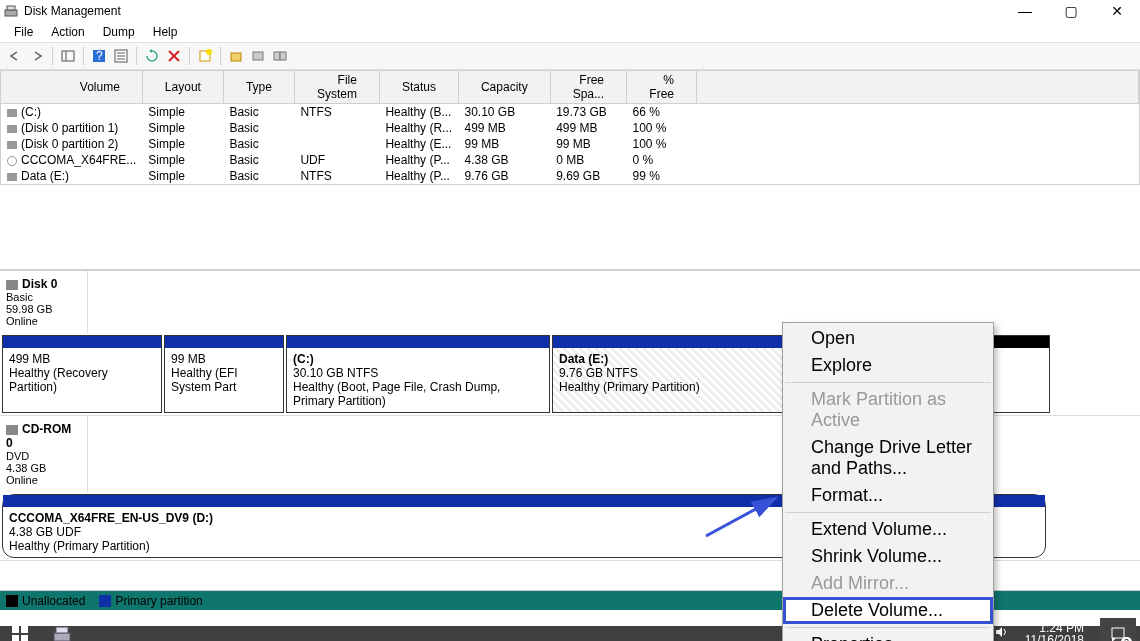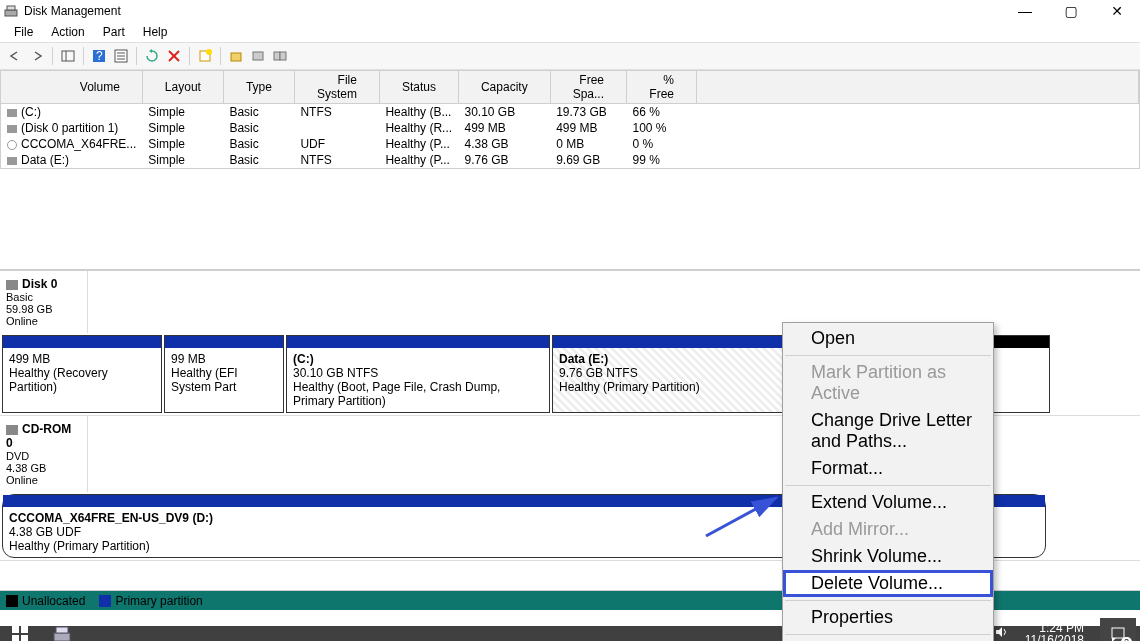--- a/index.html
+++ b/index.html
@@ -85,21 +85,21 @@
   <div class="controls">
     <div>—</div>
     <div>▢</div>
     <div>✕</div>
   </div>
 </div>
 
 <div class="menubar">
   <span>File</span>
   <span>Action</span>
-  <span>Part</span>
+  <span>Dump</span>
   <span>Help</span>
 </div>
 
 <div class="toolbar">
   <div class="tb-btn">
       <svg width="14" height="12">
         <path d="M9 2 L3 6 L9 10" fill="none" stroke="#555" stroke-width="1.5"></path>
       </svg>
     </div>
   <div class="tb-btn">
@@ -201,20 +201,31 @@
             <td>Simple</td>
             <td>Basic</td>
             <td></td>
             <td>Healthy (R...</td>
             <td>499 MB</td>
             <td>499 MB</td>
             <td>100 %</td>
             <td></td>
           </tr>
           <tr>
+            <td><span class="vol-icon"></span><span>(Disk 0 partition 2)</span></td>
+            <td>Simple</td>
+            <td>Basic</td>
+            <td></td>
+            <td>Healthy (E...</td>
+            <td>99 MB</td>
+            <td>99 MB</td>
+            <td>100 %</td>
+            <td></td>
+          </tr>
+          <tr>
             <td><span class="cd-icon"></span><span>CCCOMA_X64FRE...</span></td>
             <td>Simple</td>
             <td>Basic</td>
             <td>UDF</td>
             <td>Healthy (P...</td>
             <td>4.38 GB</td>
             <td>0 MB</td>
             <td>0 %</td>
             <td></td>
           </tr>
@@ -301,28 +312,29 @@
     </div>
   </div>
 
 <div class="legend">
   <span><span class="sw" style="background:#000"></span><span>Unallocated</span></span>
   <span><span class="sw" style="background:#1030aa"></span><span>Primary partition</span></span>
 </div>
 
 <div class="context-menu" id="ctx-menu">
     <div class="mi">Open</div>
+    <div class="mi">Explore</div>
     <div class="msep"></div>
     <div class="mi disabled">Mark Partition as Active</div>
     <div class="mi">Change Drive Letter and Paths...</div>
     <div class="mi">Format...</div>
     <div class="msep"></div>
     <div class="mi">Extend Volume...</div>
+    <div class="mi">Shrink Volume...</div>
     <div class="mi disabled">Add Mirror...</div>
-    <div class="mi">Shrink Volume...</div>
     <div class="mi highlight">Delete Volume...</div>
     <div class="msep"></div>
     <div class="mi">Properties</div>
     <div class="msep"></div>
     <div class="mi">Help</div>
   </div>
 
 <svg class="arrow-annot" width="90" height="60">
   <defs>
       <marker id="ah" markerWidth="10" markerHeight="10" refX="8" refY="3" orient="auto">

